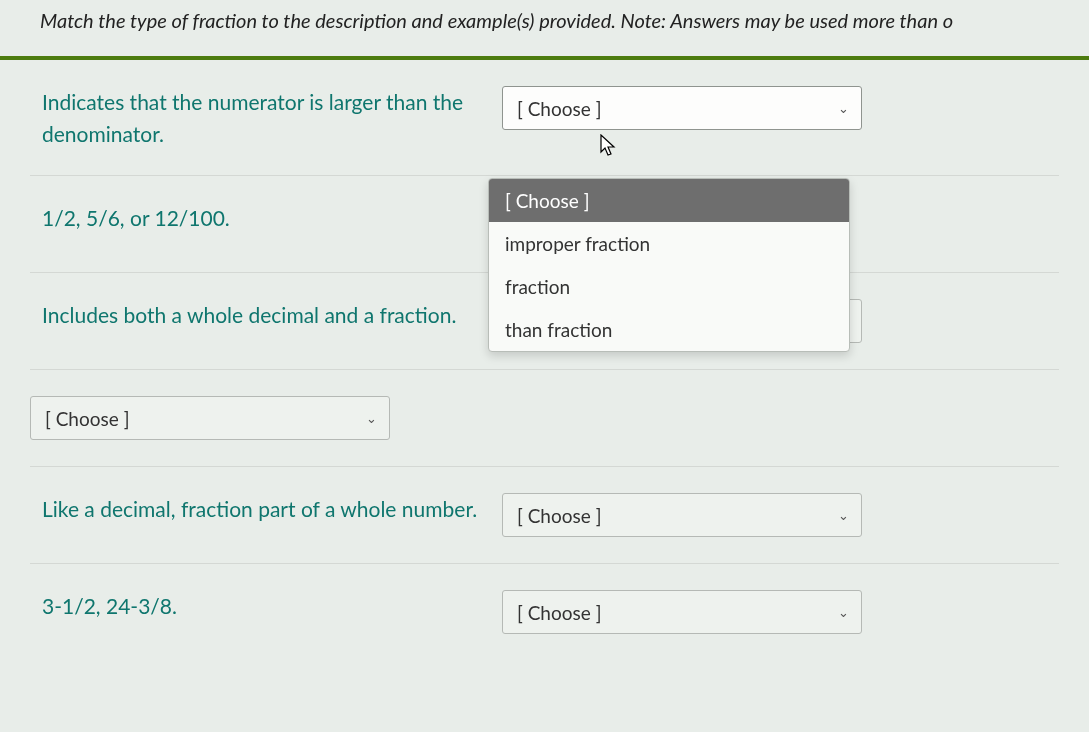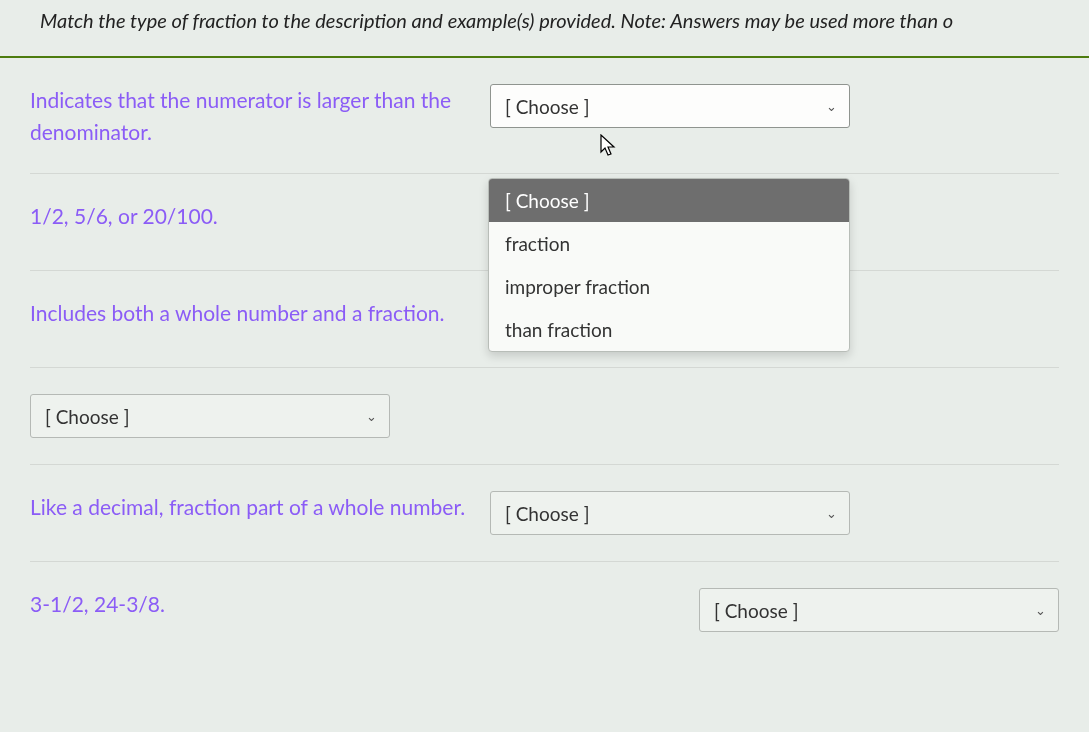--- a/index.html
+++ b/index.html
@@ -10,39 +10,40 @@
     height: 732px;
     overflow: hidden;
     position: relative;
     color: #2d3b45;
   }
   .instructions {
     font-style: italic;
     font-size: 20px;
     padding: 8px 30px 24px 40px;
     color: #222;
-    border-bottom: 2px solid #4d7c0f;
+    border-bottom: 4px solid #4d7c0f;
   }
   .rows {
     padding: 0 30px 0 30px;
   }
   .row {
     display: flex;
     align-items: flex-start;
     padding: 26px 0;
     border-bottom: 1px solid #d4d8d4;
     position: relative;
   }
-  .row:last-child { border-bottom: none; padding-bottom: 10px; justify-content: space-between; }
+  .row:last-child { border-bottom: none; padding-bottom: 10px; }
   .prompt {
     flex: 0 0 460px;
     font-size: 21px;
     line-height: 1.5;
-    color: #8b5cf6;
+    color: #0f766e;
     padding-right: 20px;
+    margin-left: 12px;
   }
   .select-wrap {
     position: relative;
     flex: 0 0 360px;
   }
   .select {
     width: 360px;
     height: 44px;
     border: 1px solid #b5b9b5;
     background: #eef2ee;
@@ -108,31 +109,31 @@
     <div class="prompt">Indicates that the numerator is larger than the denominator.</div>
     <div class="select-wrap">
       <div class="select open">
         <span>[ Choose ]</span>
         <span class="chevron">⌄</span>
       </div>
     </div>
   </div>
 
   <div class="row">
-    <div class="prompt">1/2, 5/6, or 20/100.</div>
+    <div class="prompt">1/2, 5/6, or 12/100.</div>
     <div class="select-wrap">
       <div class="select" style="visibility:hidden">
         <span>[ Choose ]</span>
 
       </div>
     </div>
   </div>
 
   <div class="row">
-    <div class="prompt">Includes both a whole number and a fraction.</div>
+    <div class="prompt">Includes both a whole decimal and a fraction.</div>
     <div class="select-wrap">
       <div class="select">
         <span>[ Choose ]</span>
         <span class="chevron">⌄</span>
       </div>
     </div>
   </div>
 
   <div class="row">
     <div class="select-wrap">
@@ -160,20 +161,20 @@
         <span>[ Choose ]</span>
         <span class="chevron">⌄</span>
       </div>
     </div>
   </div>
 
 </div>
 
 <div class="dropdown">
   <div class="dropdown-item active">[ Choose ]</div>
+  <div class="dropdown-item">improper fraction</div>
   <div class="dropdown-item">fraction</div>
-  <div class="dropdown-item">improper fraction</div>
   <div class="dropdown-item">than fraction</div>
 </div>
 
 <svg class="cursor" width="18" height="24" viewBox="0 0 18 24">
   <path d="M1 1 L1 18 L5 14 L8 21 L11 20 L8 13 L14 13 Z" fill="#fff" stroke="#000" stroke-width="1.2"></path>
 </svg>
 
 </body></html>

